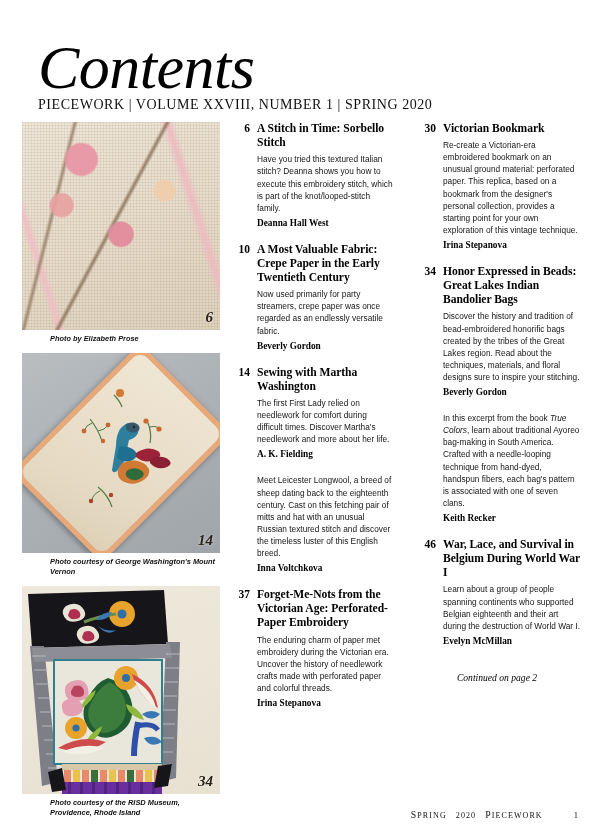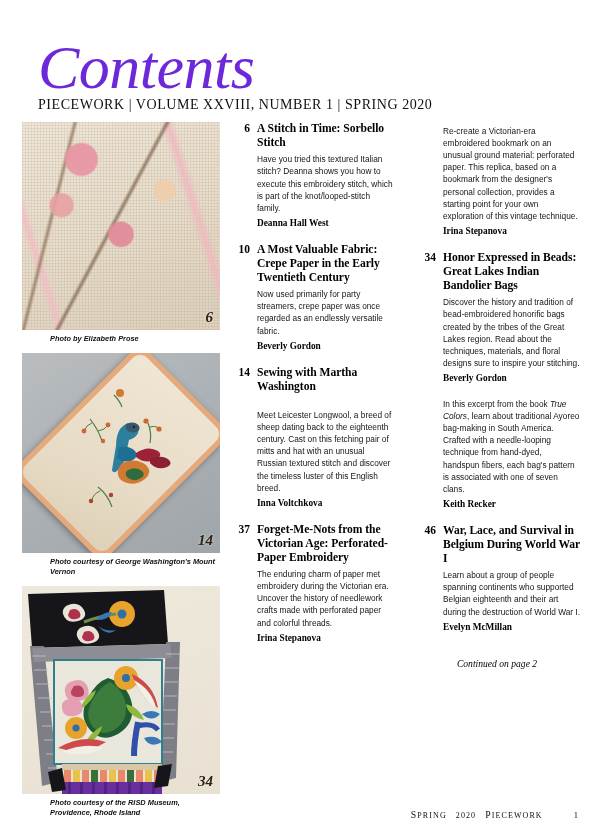--- a/index.html
+++ b/index.html
@@ -22,21 +22,21 @@
     left: 38px;
     top: 38px;
     width: 420px;
   }
   .contents-title {
     font-family: "Liberation Serif", serif;
     font-style: italic;
     font-size: 62px;
     line-height: 0.95;
     letter-spacing: -0.5px;
-    color: #6d28d9;
+    color: #000000;
     margin: 0;
     font-weight: 400;
   }
   .issue-line {
     font-family: "Liberation Serif", serif;
     font-size: 14px;
     letter-spacing: 0.55px;
     color: #111;
     margin-top: 0;
     white-space: nowrap;
@@ -391,20 +391,24 @@
         <div class="entry-desc">Now used primarily for party streamers, crepe paper was once regarded as an endlessly versatile fabric.</div>
         <div class="entry-author">Beverly Gordon</div>
       </div>
     </div>
 
     <div class="entry">
       <div class="entry-head">
         <div class="entry-page">14</div>
         <div class="entry-title">Sewing with Martha Washington</div>
       </div>
+      <div class="entry-body">
+        <div class="entry-desc">The first First Lady relied on needlework for comfort during difficult times. Discover Martha's needlework and more about her life.</div>
+        <div class="entry-author">A. K. Fielding</div>
+      </div>
     </div>
 
     <div class="entry">
       <div class="entry-body">
         <div class="entry-desc">Meet Leicester Longwool, a breed of sheep dating back to the eighteenth century. Cast on this fetching pair of mitts and hat with an unusual Russian textured stitch and discover the timeless luster of this English breed.</div>
         <div class="entry-author">Inna Voltchkova</div>
       </div>
     </div>
 
     <div class="entry">
@@ -416,20 +420,24 @@
         <div class="entry-desc">The enduring charm of paper met embroidery during the Victorian era. Uncover the history of needlework crafts made with perforated paper and colorful threads.</div>
         <div class="entry-author">Irina Stepanova</div>
       </div>
     </div>
 
   </div>
 
   <div class="toc-col">
 
     <div class="entry">
+      <div class="entry-head">
+        <div class="entry-page">30</div>
+        <div class="entry-title">Victorian Bookmark</div>
+      </div>
       <div class="entry-body">
         <div class="entry-desc">Re-create a Victorian-era embroidered bookmark on an unusual ground material: perforated paper. This replica, based on a bookmark from the designer's personal collection, provides a starting point for your own exploration of this vintage technique.</div>
         <div class="entry-author">Irina Stepanova</div>
       </div>
     </div>
 
     <div class="entry">
       <div class="entry-head">
         <div class="entry-page">34</div>
         <div class="entry-title">Honor Expressed in Beads: Great Lakes Indian Bandolier Bags</div>

